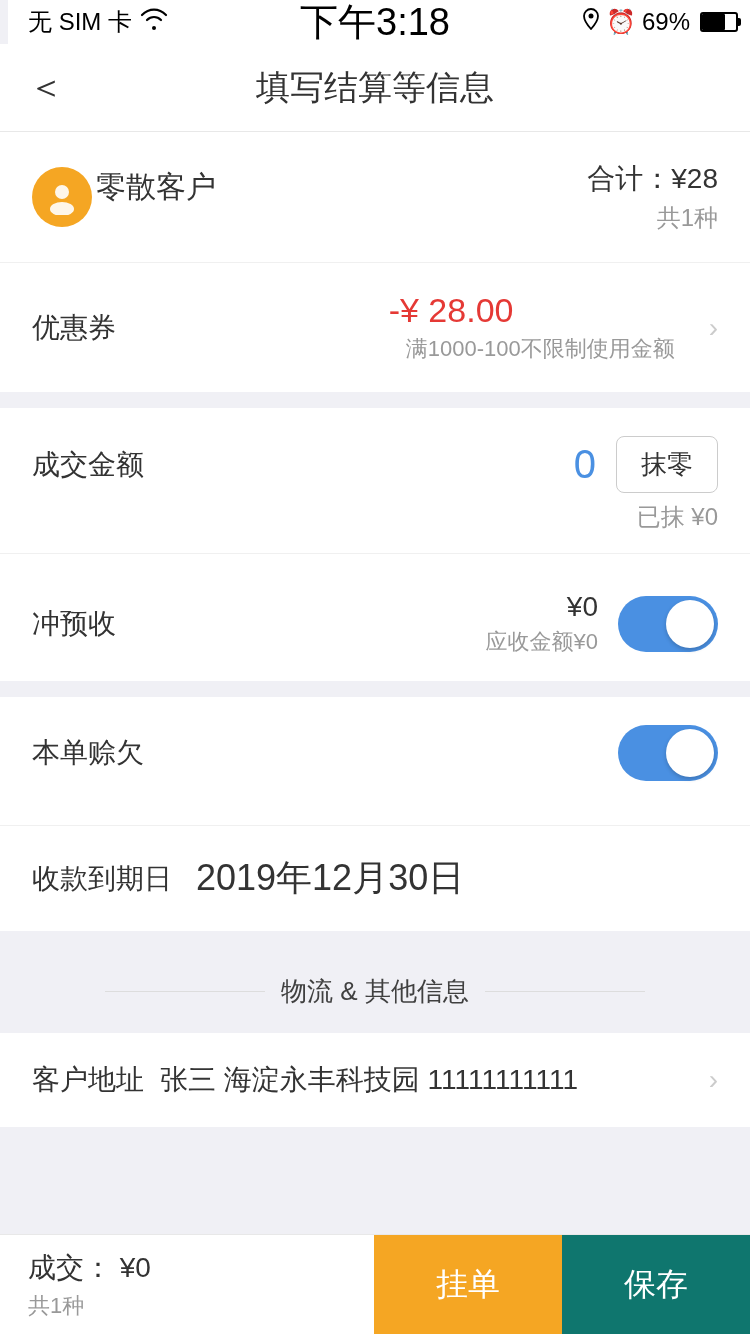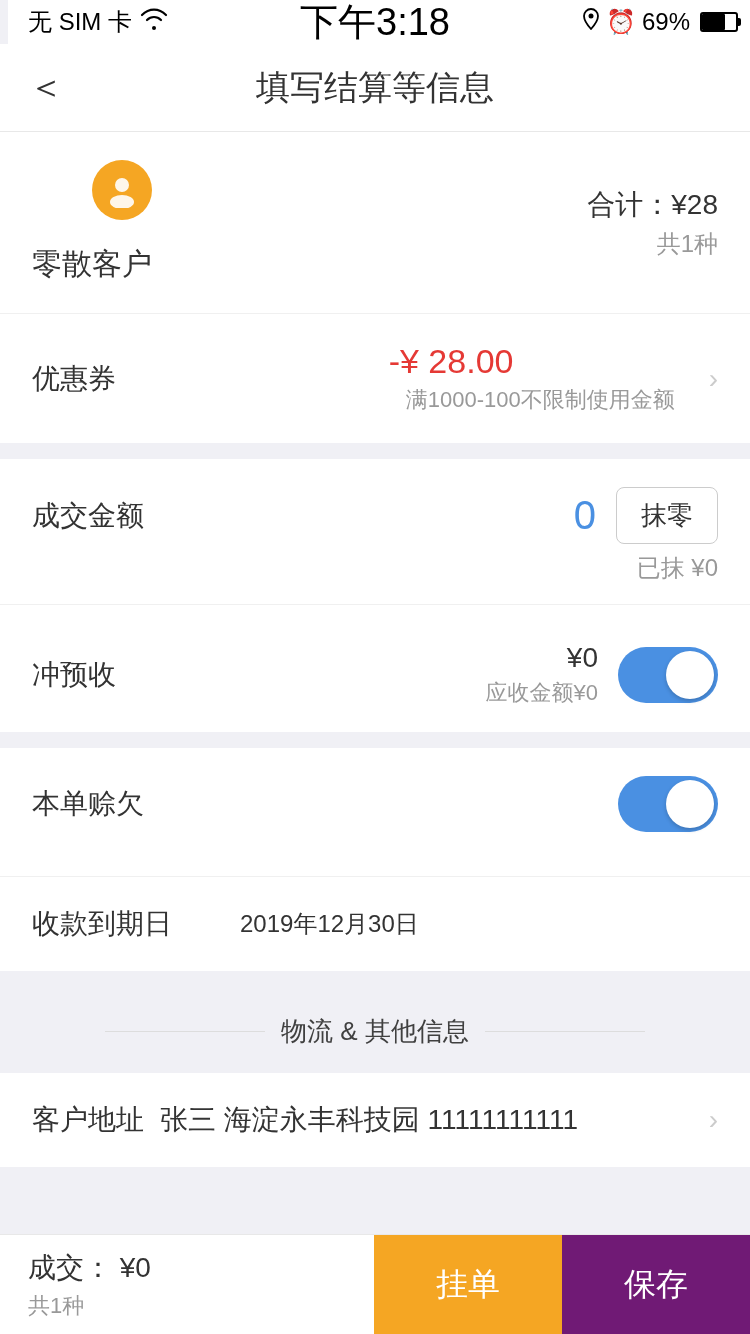--- a/index.html
+++ b/index.html
@@ -63,23 +63,22 @@
 
     
     .customer-row {
       padding: 28px 32px;
       display: flex;
       align-items: center;
       justify-content: space-between;
     }
     .customer-left {
       display: flex;
-      align-items: flex-end;
-      gap: 24px;
-      flex-direction: column;
+      align-items: flex-start;
+      gap: 4px;
     }
     .customer-avatar {
       width: 60px;
       height: 60px;
       border-radius: 50%;
       background: #f5a623;
       display: flex;
       align-items: center;
       justify-content: center;
     }
@@ -182,21 +181,21 @@
 
     
     .duedate-section {
       background: #fff;
       padding: 28px 32px;
       display: flex;
       align-items: center;
       border-top: 1px solid #f0f0f0;
     }
     .duedate-label { font-size: 28px; color: #333; margin-right: 24px; }
-    .duedate-value { font-size: 24px; color: #333; margin-left: 44px; }
+    .duedate-value { font-size: 36px; color: #333; }
 
     
     .logistics-divider {
       background: #f0f0f5;
       padding: 20px 0;
       text-align: center;
     }
     .logistics-text {
       font-size: 26px;
       color: #404040;
@@ -249,21 +248,21 @@
       display: flex;
       align-items: center;
       justify-content: center;
       font-size: 32px;
       color: #fff;
       cursor: pointer;
     }
     .btn-save {
       width: 188px;
       height: 100px;
-      background: #701a75;
+      background: #0f766e;
       display: flex;
       align-items: center;
       justify-content: center;
       font-size: 32px;
       color: #fff;
       cursor: pointer;
     }
 
     
     .wifi-icon { font-size: 22px; }

